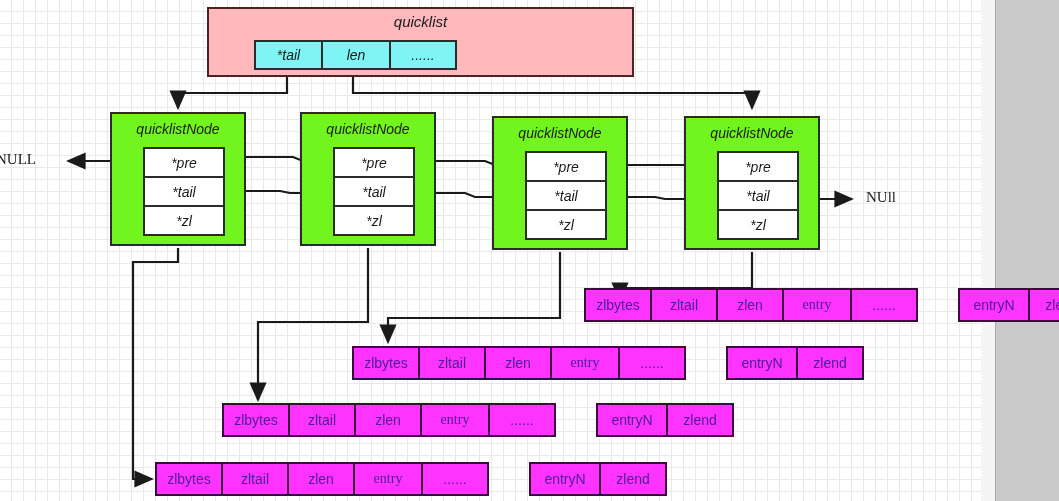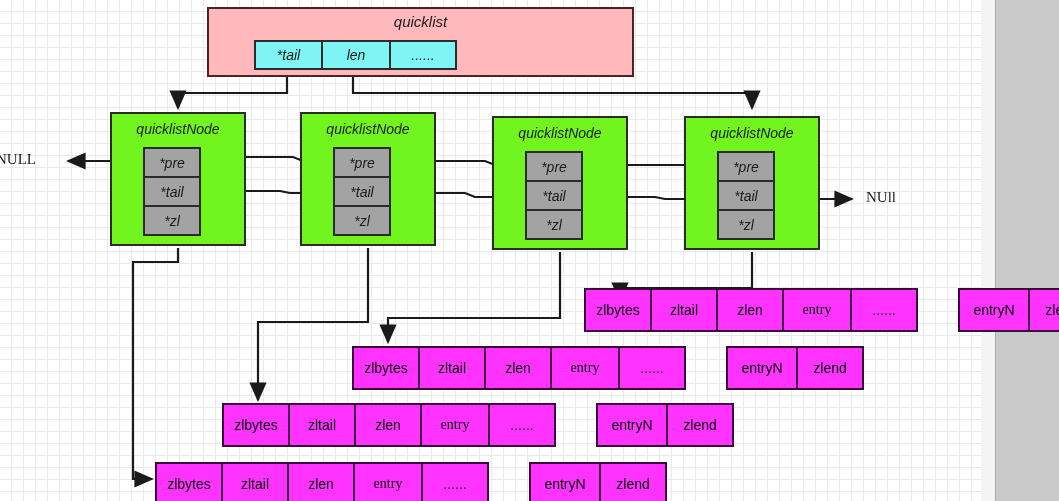--- a/index.html
+++ b/index.html
@@ -57,36 +57,36 @@
     width:136px;height:134px;
   }
   .qnode-title{
     position:absolute;left:0;top:7px;width:100%;text-align:center;
     font-size:14px;color:#1a1a1a;
   }
   .qnode-fields{
     position:absolute;left:31px;top:33px;width:70px;
   }
   .qn-field{
-    box-sizing:border-box;width:58px;height:31px;
-    background:#a3a3a3;border:2px solid #2b2b2b;
+    box-sizing:border-box;width:82px;height:31px;
+    background:#ffffff;border:2px solid #2b2b2b;
     margin-top:-2px;
     display:flex;align-items:center;justify-content:center;
     font-size:14px;color:#1a1a1a;
   }
   .qn-field:first-child{margin-top:0;}
 
   
   .ziplist{display:flex;position:absolute;}
   .zl-cell{
-    box-sizing:border-box;height:44px;
+    box-sizing:border-box;height:34px;
     background:#ff33ff;border:2px solid #3a0b3a;
     margin-left:-2px;
     display:flex;align-items:center;justify-content:center;
-    font-size:14px;color:#000000;white-space:nowrap;
+    font-size:14px;color:#4c1d95;white-space:nowrap;
   }
   .zl-cell:first-child{margin-left:0;}
   .c-zlbytes{width:68px;}
   .c-zltail{width:68px;}
   .c-zlen{width:68px;}
   .c-entry{width:70px;font-family:Liberation Serif, serif;}
   .c-dots{width:68px;}
   .c-entryN{width:72px;margin-left:40px;}
   .c-zlend{width:68px;}
 

